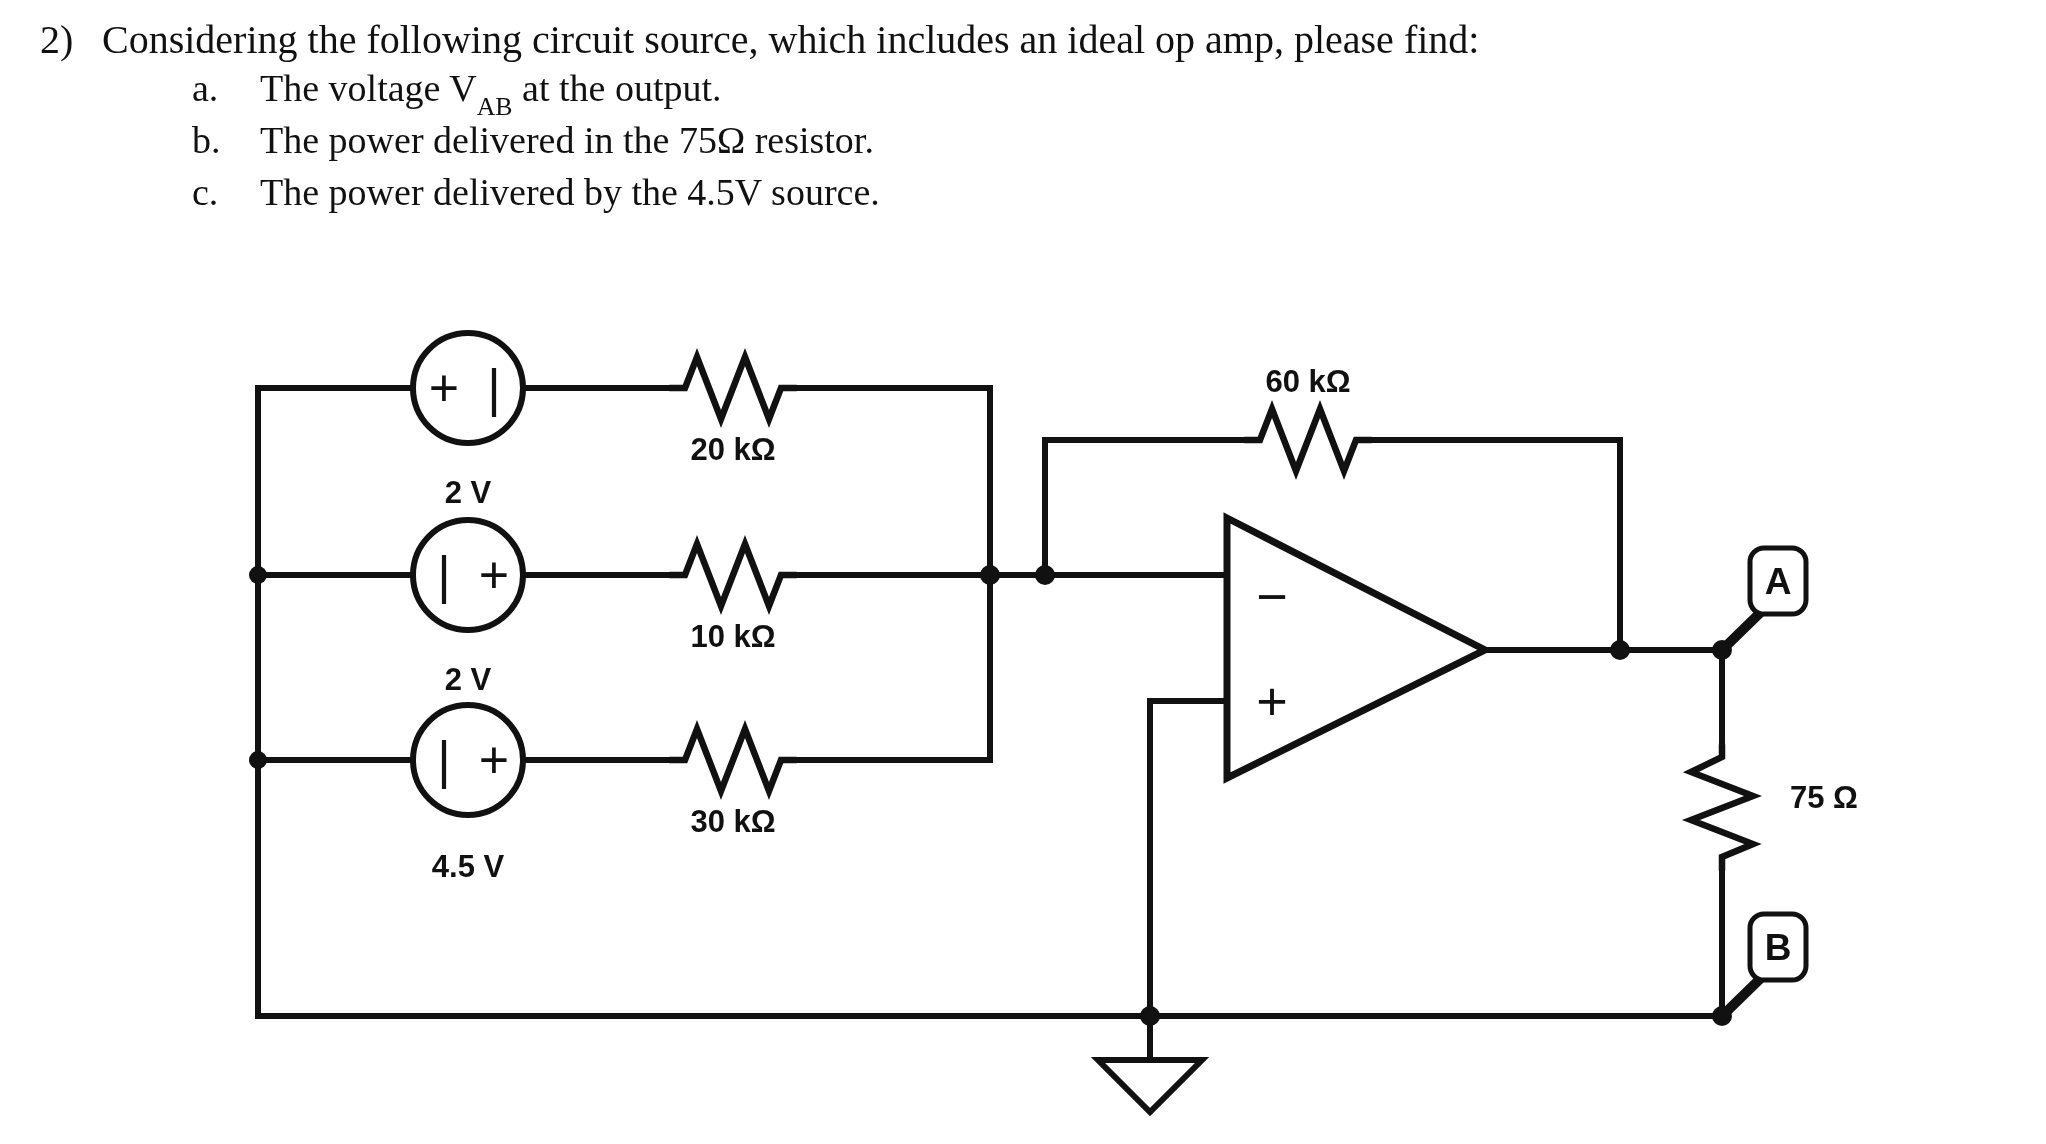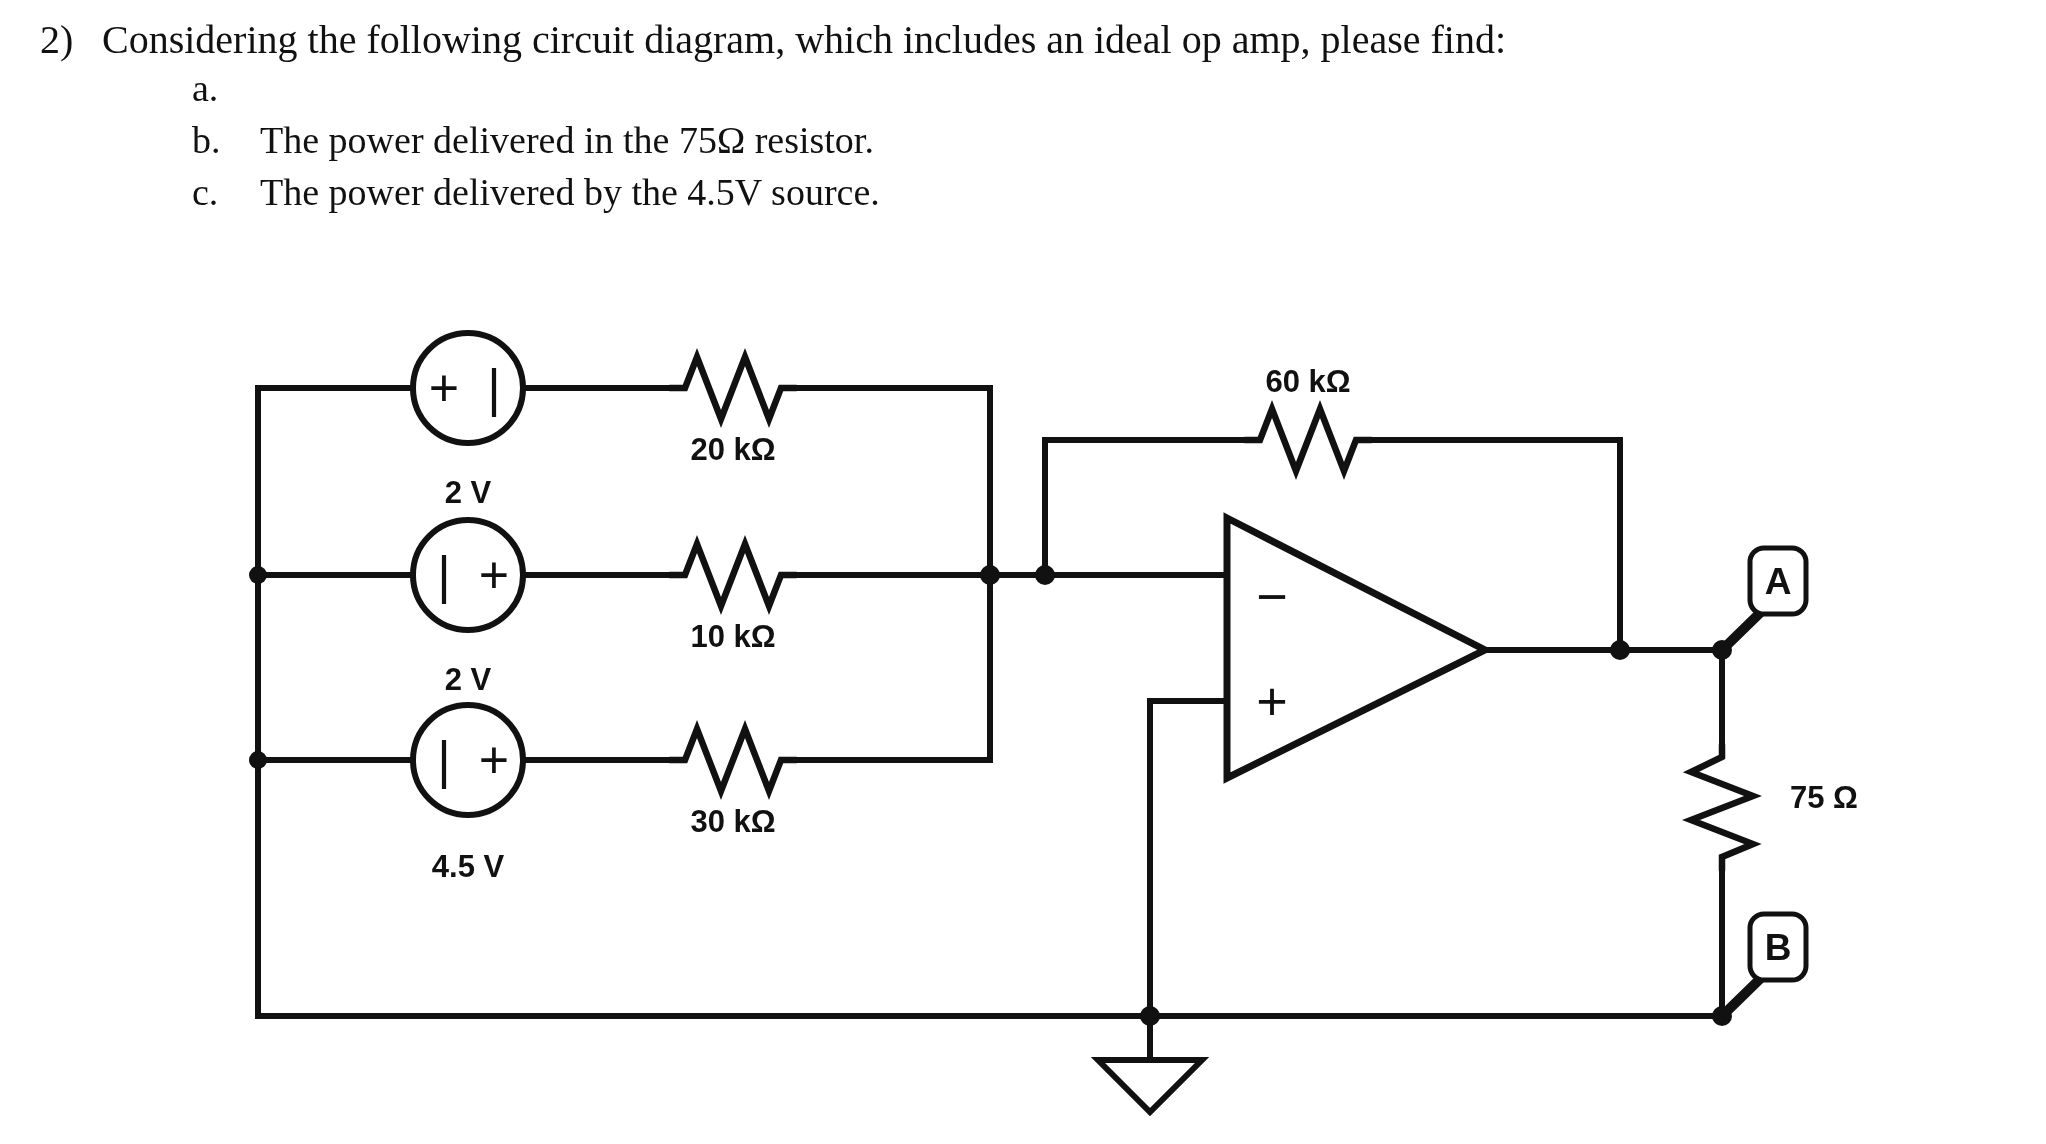--- a/index.html
+++ b/index.html
@@ -141,25 +141,26 @@
 </style>
 </head>
 <body>
 
 <div id="page">
 
   <div id="question-block">
 
     <div class="q-main">
       <span class="q-num">2)</span>
-      <span>Considering the following circuit diagram, which includes an ideal op amp, please find:</span>
+      <span>Considering the following circuit source, which includes an ideal op amp, please find:</span>
     </div>
 
     <div class="q-sub" id="q-sub-a">
       <span class="q-letter">a.</span>
+      <span><span>The voltage V</span><span class="sub-script">AB</span><span> at the output.</span></span>
     </div>
 
     <div class="q-sub" id="q-sub-b">
       <span class="q-letter">b.</span>
       <span>The power delivered in the 75Ω resistor.</span>
     </div>
 
     <div class="q-sub" id="q-sub-c">
       <span class="q-letter">c.</span>
       <span>The power delivered by the 4.5V source.</span>

